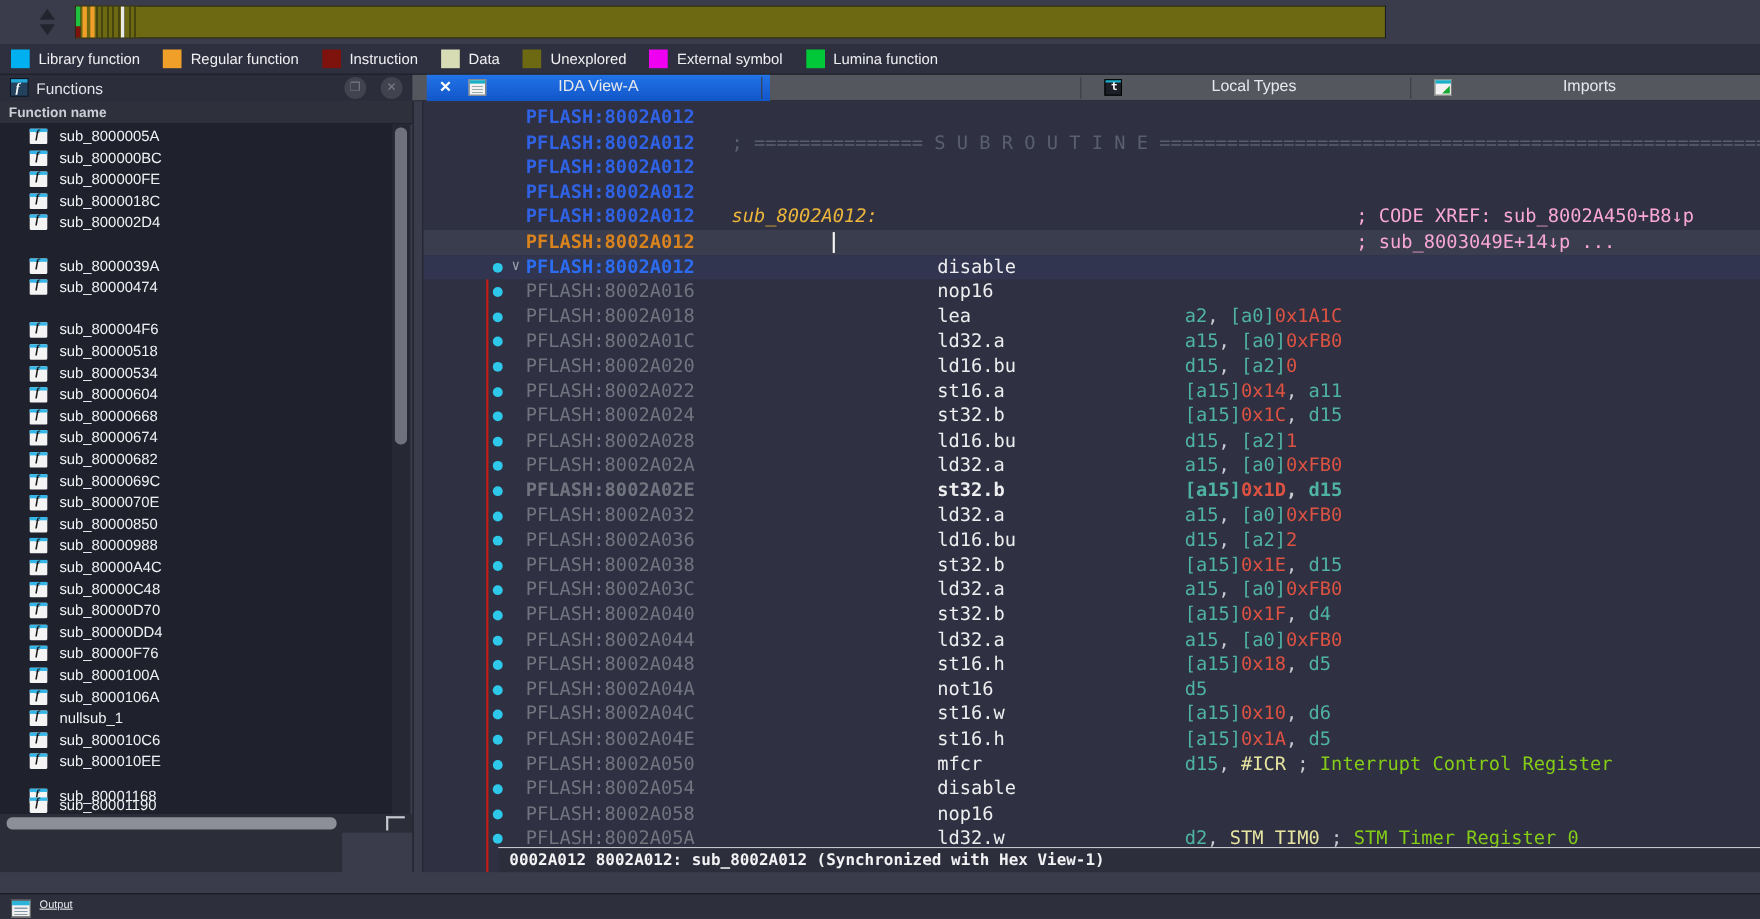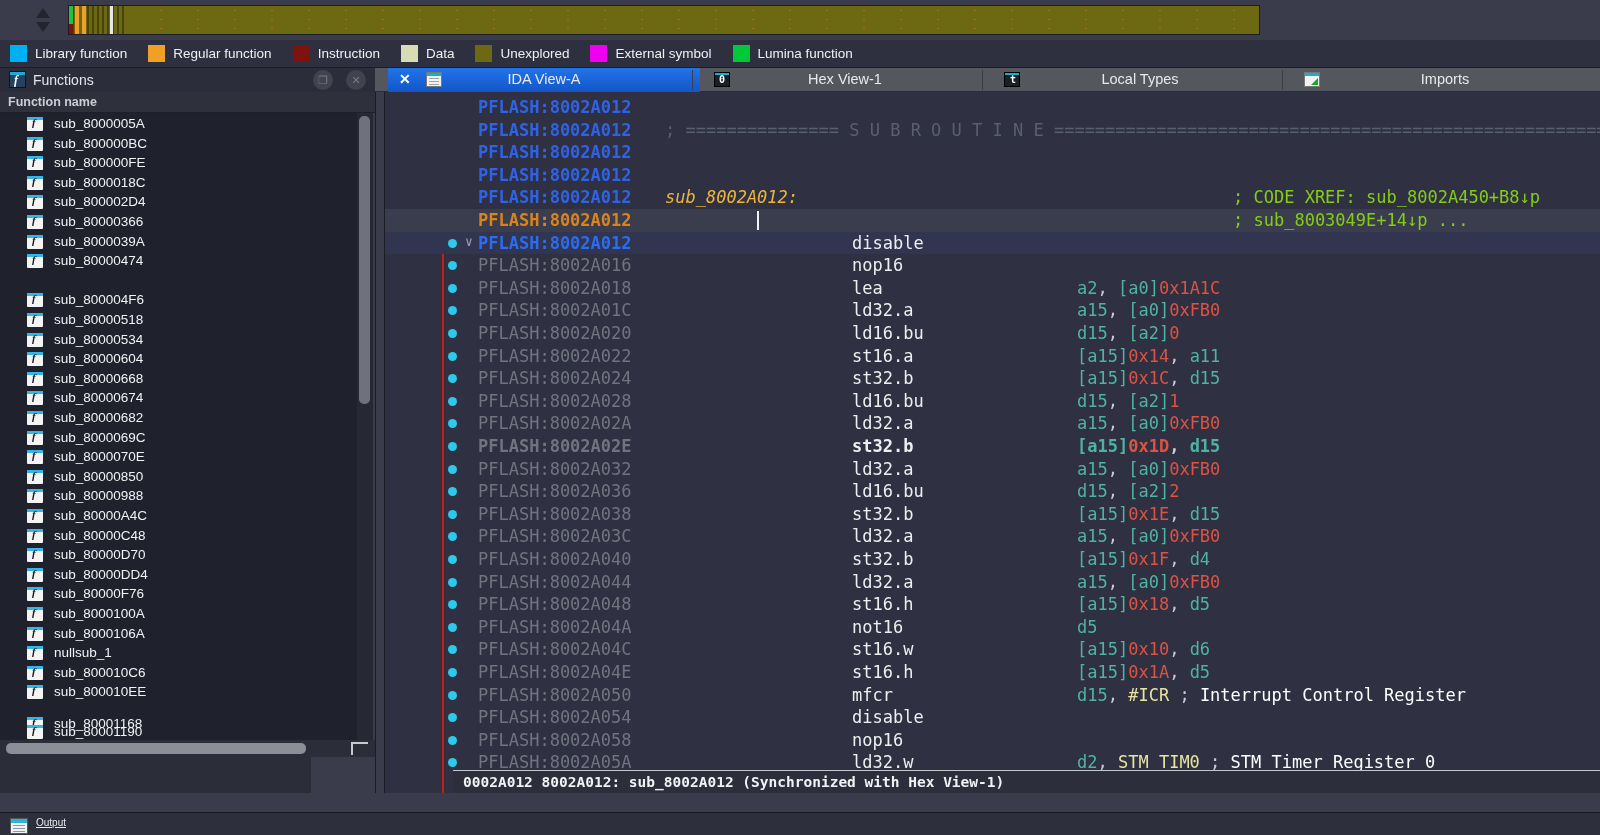--- a/index.html
+++ b/index.html
@@ -89,27 +89,27 @@
   .drow { position:absolute; left:0; width:100%; height:22.6px; font:17px "DejaVu Sans Mono", monospace; white-space:pre; }
   .drow.cur { background:#3a3d4e; }
   .drow.sel { background:#313550; }
   .dseg { position:absolute; top:1px; }
   .a-blue  { color:#2f62e4; font-weight:bold; }
   .a-blue2 { color:#2b6cf0; font-weight:bold; }
   .a-orange{ color:#d9831f; font-weight:bold; }
   .a-dim   { color:#71747f; }
   .t-label { color:#ecb53c; }
   .t-banner{ color:#5a5f70; }
-  .t-xref  { color:#84cc16; }
+  .t-xref  { color:#f9a8d4; }
   .t-mnem  { color:#eeeef0; }
   .t-r { color:#4fb3a3; }
   .t-n { color:#dd5242; }
   .t-p { color:#c9cad2; }
   .t-y { color:#e6e4a0; }
-  .t-c { color:#ffffff; }
+  .t-c { color:#84cc16; }
   .dot { position:absolute; left:63px; top:7px; width:9px; height:9px; border-radius:50%; background:#2ec8ea; }
   .chev { position:absolute; left:80px; top:2px; color:#9aa0ac; font-size:13px; }
   .chev::after { content:"∨"; }
   #jump-line { position:absolute; left:57px; top:152px; width:2px; height:549px; background:#c41f14; }
   #jump-horiz { position:absolute; left:57px; top:152px; width:8px; height:2px; background:#c41f14; }
   #jump-head { position:absolute; left:63px; top:147px; width:0; height:0; border-style:solid;
                border-width:6px 0 6px 9px; border-color:transparent transparent transparent #c41f14; }
   #caret { position:absolute; left:372px; top:2px; width:2px; height:19px; background:#f2f2f2; }
 
   
@@ -180,24 +180,20 @@
   <div id="btn-restore" class="hdr-btn">❐</div>
   <div id="btn-close-panel" class="hdr-btn">✕</div>
 </div>
 
 <div id="tabbar" class="dots">
     <div class="tab active" style="left: 13px; width: 312px;">
       <span class="tab-close">✕</span>
       <span class="tab-ic ic-win" style="left: 38px;"></span>
       <span class="tab-label">IDA View-A</span>
     </div>
-    <div class="tab" style="left: 325px; width: 290px;">
-      <span class="tab-ic ic-dark ic-hex" style="left: 14px;"></span>
-      <span class="tab-label">Hex View-1</span>
-    </div>
     <div class="tab-sep" style="left: 317px;"></div>
     <div class="tab" style="left: 615px; width: 300px;">
       <span class="tab-ic ic-dark ic-types" style="left: 14px;"></span>
       <span class="tab-label">Local Types</span>
     </div>
     <div class="tab-sep" style="left: 607px;"></div>
     <div class="tab" style="left: 915px; width: 310px;">
       <span class="tab-ic ic-imp" style="left: 14px;"></span>
       <span class="tab-label">Imports</span>
     </div>
@@ -219,24 +215,20 @@
         <span class="fn-ico"></span>
         <span class="fn-label">sub_800000FE</span>
       </div>
       <div class="fn-item" style="top: 60.8px;">
         <span class="fn-ico"></span>
         <span class="fn-label">sub_8000018C</span>
       </div>
       <div class="fn-item" style="top: 80.4px;">
         <span class="fn-ico"></span>
         <span class="fn-label">sub_800002D4</span>
-      </div>
-      <div class="fn-item" style="top: 100px;">
-        <span class="fn-ico"></span>
-        <span class="fn-label">sub_80000366</span>
       </div>
       <div class="fn-item" style="top: 119.6px;">
         <span class="fn-ico"></span>
         <span class="fn-label">sub_8000039A</span>
       </div>
       <div class="fn-item" style="top: 139.2px;">
         <span class="fn-ico"></span>
         <span class="fn-label">sub_80000474</span>
       </div>
       <div class="fn-item" style="top: 178.4px;">

